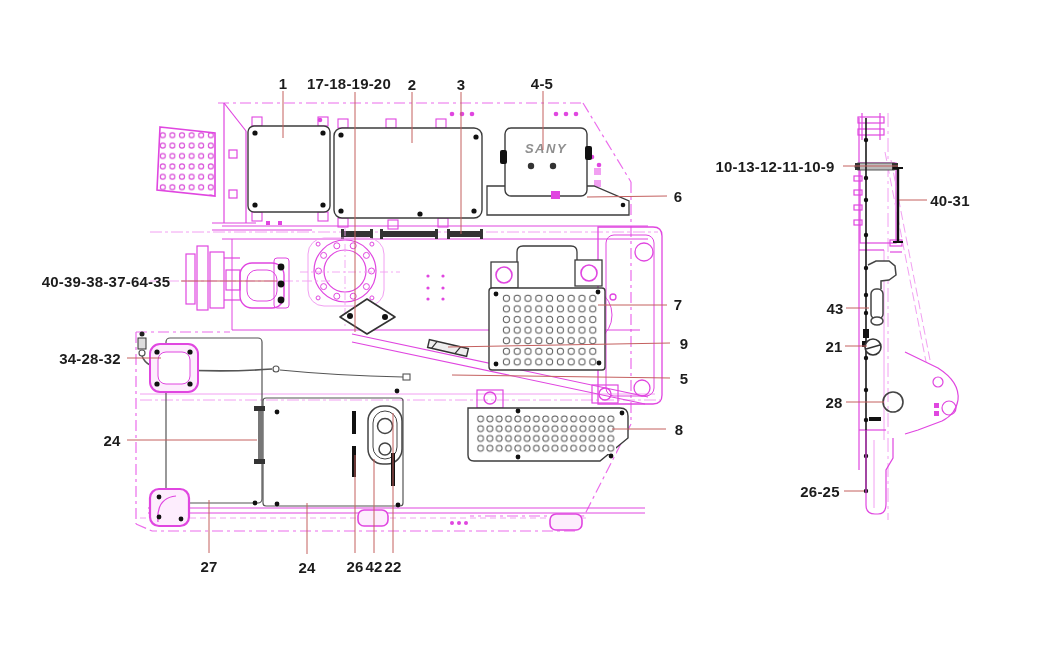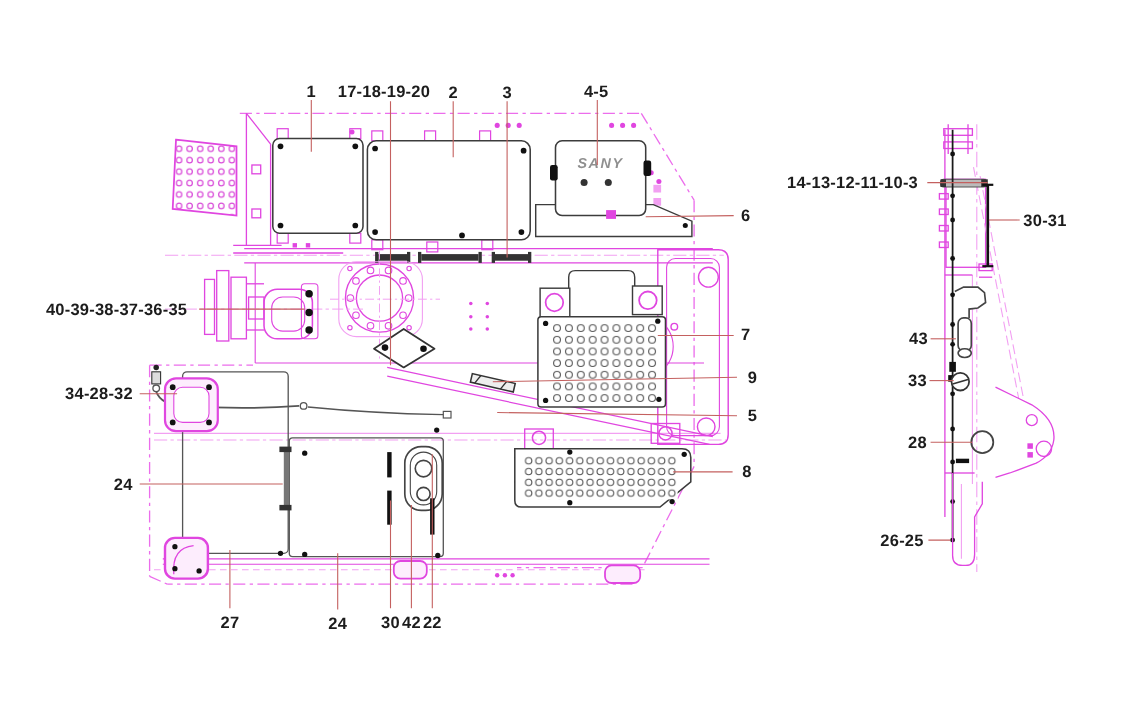--- a/index.html
+++ b/index.html
@@ -431,31 +431,31 @@
   <div class="callout" style="left:412px;top:77px">2</div>
   <div class="callout" style="left:461px;top:77px">3</div>
   <div class="callout" style="left:542px;top:76px">4-5</div>
 
   <div class="callout" style="left:678px;top:189px">6</div>
   <div class="callout" style="left:678px;top:297px">7</div>
   <div class="callout" style="left:684px;top:336px">9</div>
   <div class="callout" style="left:684px;top:371px">5</div>
   <div class="callout" style="left:679px;top:422px">8</div>
 
-  <div class="callout" style="left:106px;top:274px">40-39-38-37-36-35</div>
+  <div class="callout" style="left:106px;top:274px">40-39-38-37-64-35</div>
   <div class="callout" style="left:90px;top:351px">34-28-32</div>
   <div class="callout" style="left:112px;top:433px">24</div>
 
   <div class="callout" style="left:209px;top:559px">27</div>
   <div class="callout" style="left:307px;top:560px">24</div>
-  <div class="callout" style="left:355px;top:559px">30</div>
+  <div class="callout" style="left:355px;top:559px">26</div>
   <div class="callout" style="left:374px;top:559px">42</div>
   <div class="callout" style="left:393px;top:559px">22</div>
 
-  <div class="callout" style="left:775px;top:159px">14-13-12-11-10-3</div>
-  <div class="callout" style="left:950px;top:193px">30-31</div>
+  <div class="callout" style="left:775px;top:159px">10-13-12-11-10-9</div>
+  <div class="callout" style="left:950px;top:193px">40-31</div>
   <div class="callout" style="left:835px;top:301px">43</div>
-  <div class="callout" style="left:834px;top:339px">33</div>
+  <div class="callout" style="left:834px;top:339px">21</div>
   <div class="callout" style="left:834px;top:395px">28</div>
   <div class="callout" style="left:820px;top:484px">26-25</div>
 </div>
 
 </div>
 
 </body></html>

